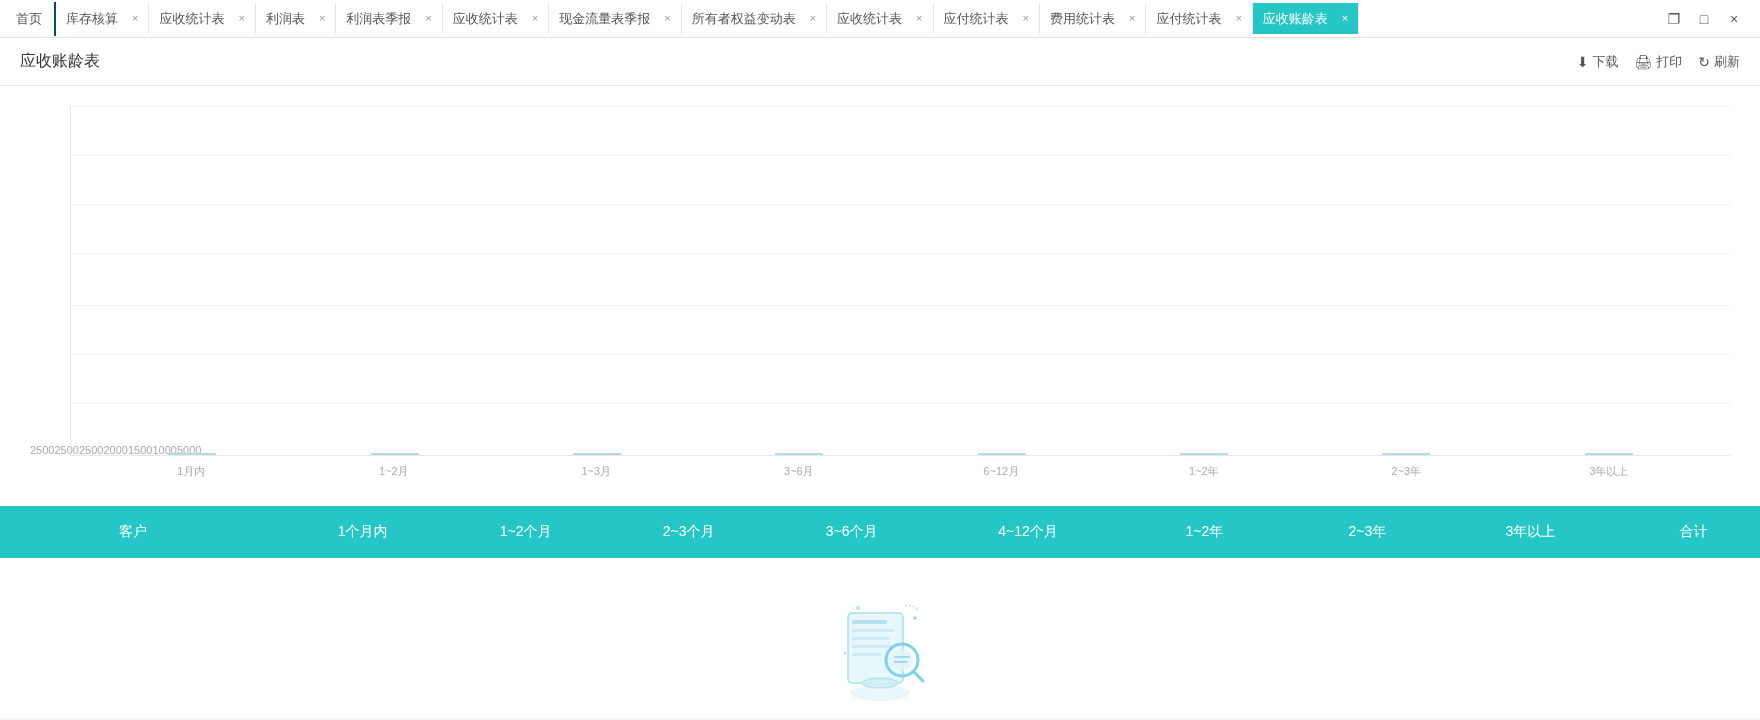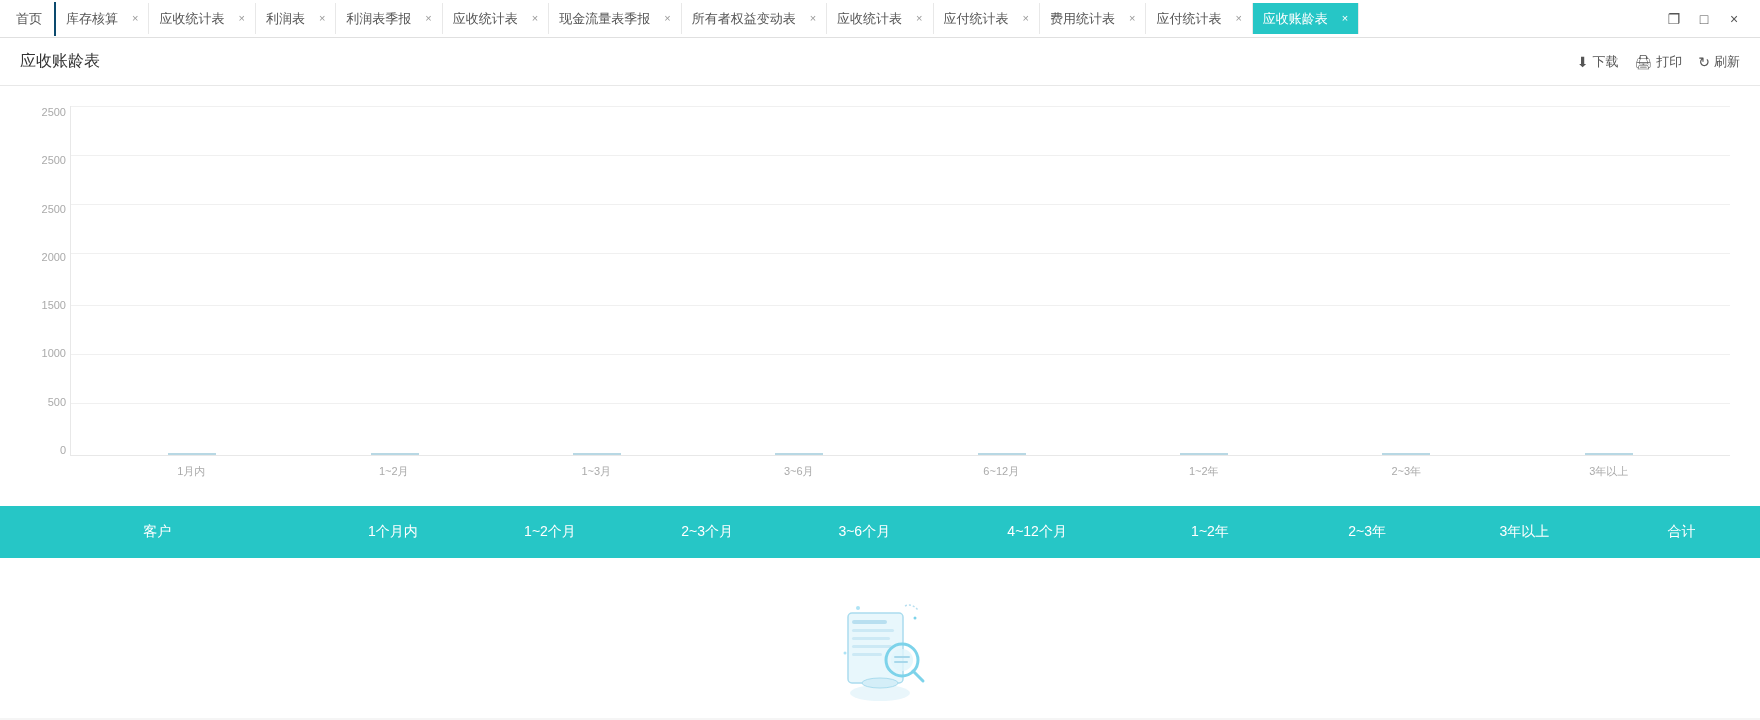--- a/index.html
+++ b/index.html
@@ -122,21 +122,20 @@
     }
 
     
     .y-axis {
       position: absolute;
       left: 0;
       top: 0;
       bottom: 30px;
       width: 40px;
       display: flex;
-      flex-direction: column;
       justify-content: space-between;
       align-items: flex-end;
       padding-right: 4px;
     }
     .y-label {
       font-size: 11px;
       color: #aaa;
     }
 
     
@@ -208,20 +207,21 @@
       width: 60px;
     }
 
     
     .table-header {
       display: grid;
       grid-template-columns: 2fr 1fr 1fr 1fr 1fr 1.2fr 1fr 1fr 1fr 1fr;
       background: #26c6c6;
       height: 52px;
       align-items: center;
+      gap: 30px;
     }
     .table-header-cell {
       text-align: center;
       color: #fff;
       font-size: 14px;
       font-weight: 500;
       padding: 0 8px;
     }
 
     

